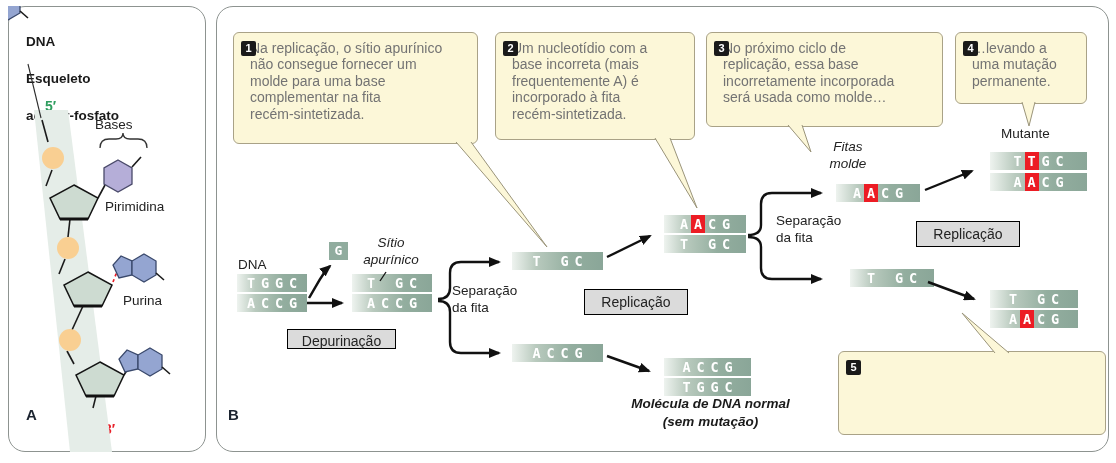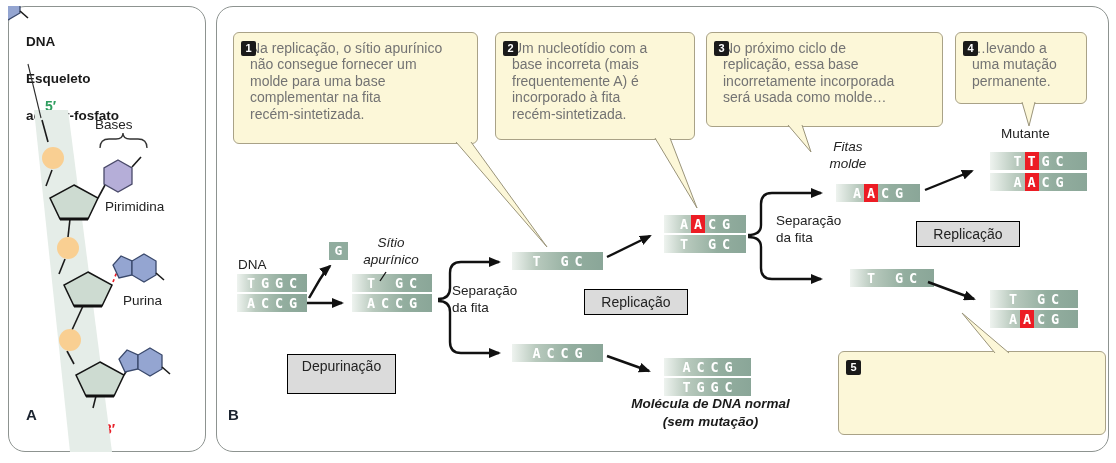--- a/index.html
+++ b/index.html
@@ -134,21 +134,21 @@
 uma mutação
 permanente.</div>
   </div>
   <div class="callout" style="left:838px;top:351px;width:268px;height:84px;">
     <span class="badge">5</span>
   </div>
 
   <div class="lbl" style="left:238px;top:256px;">DNA</div>
   <div class="lbl center" style="left:346px;top:234px;width:90px;">Sítio
 apurínico</div>
-  <div class="procbox" style="left:287px;top:329px;width:109px;height:40px;line-height:22px;margin-top:25px;">Depurinação</div>
+  <div class="procbox" style="left:287px;top:329px;width:109px;height:20px;line-height:22px;">Depurinação</div>
   <div class="lbl" style="left:452px;top:282px;">Separação
 da fita</div>
   <div class="procbox" style="left:584px;top:289px;width:104px;height:26px;line-height:24px;">Replicação</div>
   <div class="lbl" style="left:776px;top:212px;">Separação
 da fita</div>
   <div class="lbl center" style="left:812px;top:138px;width:72px;">Fitas
 molde</div>
   <div class="procbox" style="left:916px;top:221px;width:104px;height:26px;line-height:24px;">Replicação</div>
   <div class="lbl" style="left:1001px;top:125px;">Mutante</div>
   <div class="lbl center bold" style="left:588px;top:395px;width:245px;line-height:18px;">Molécula de DNA normal

